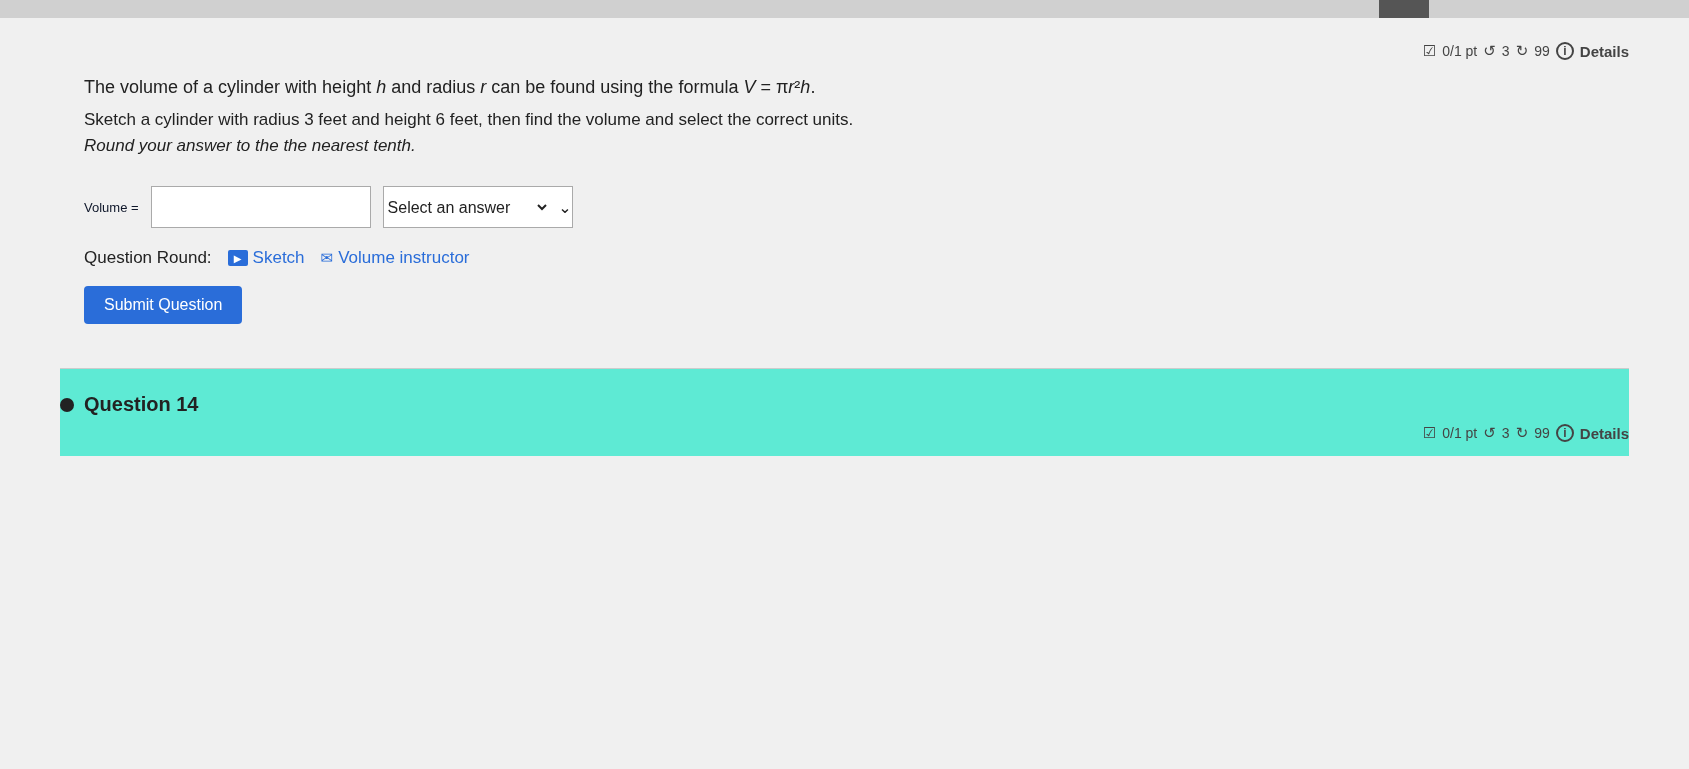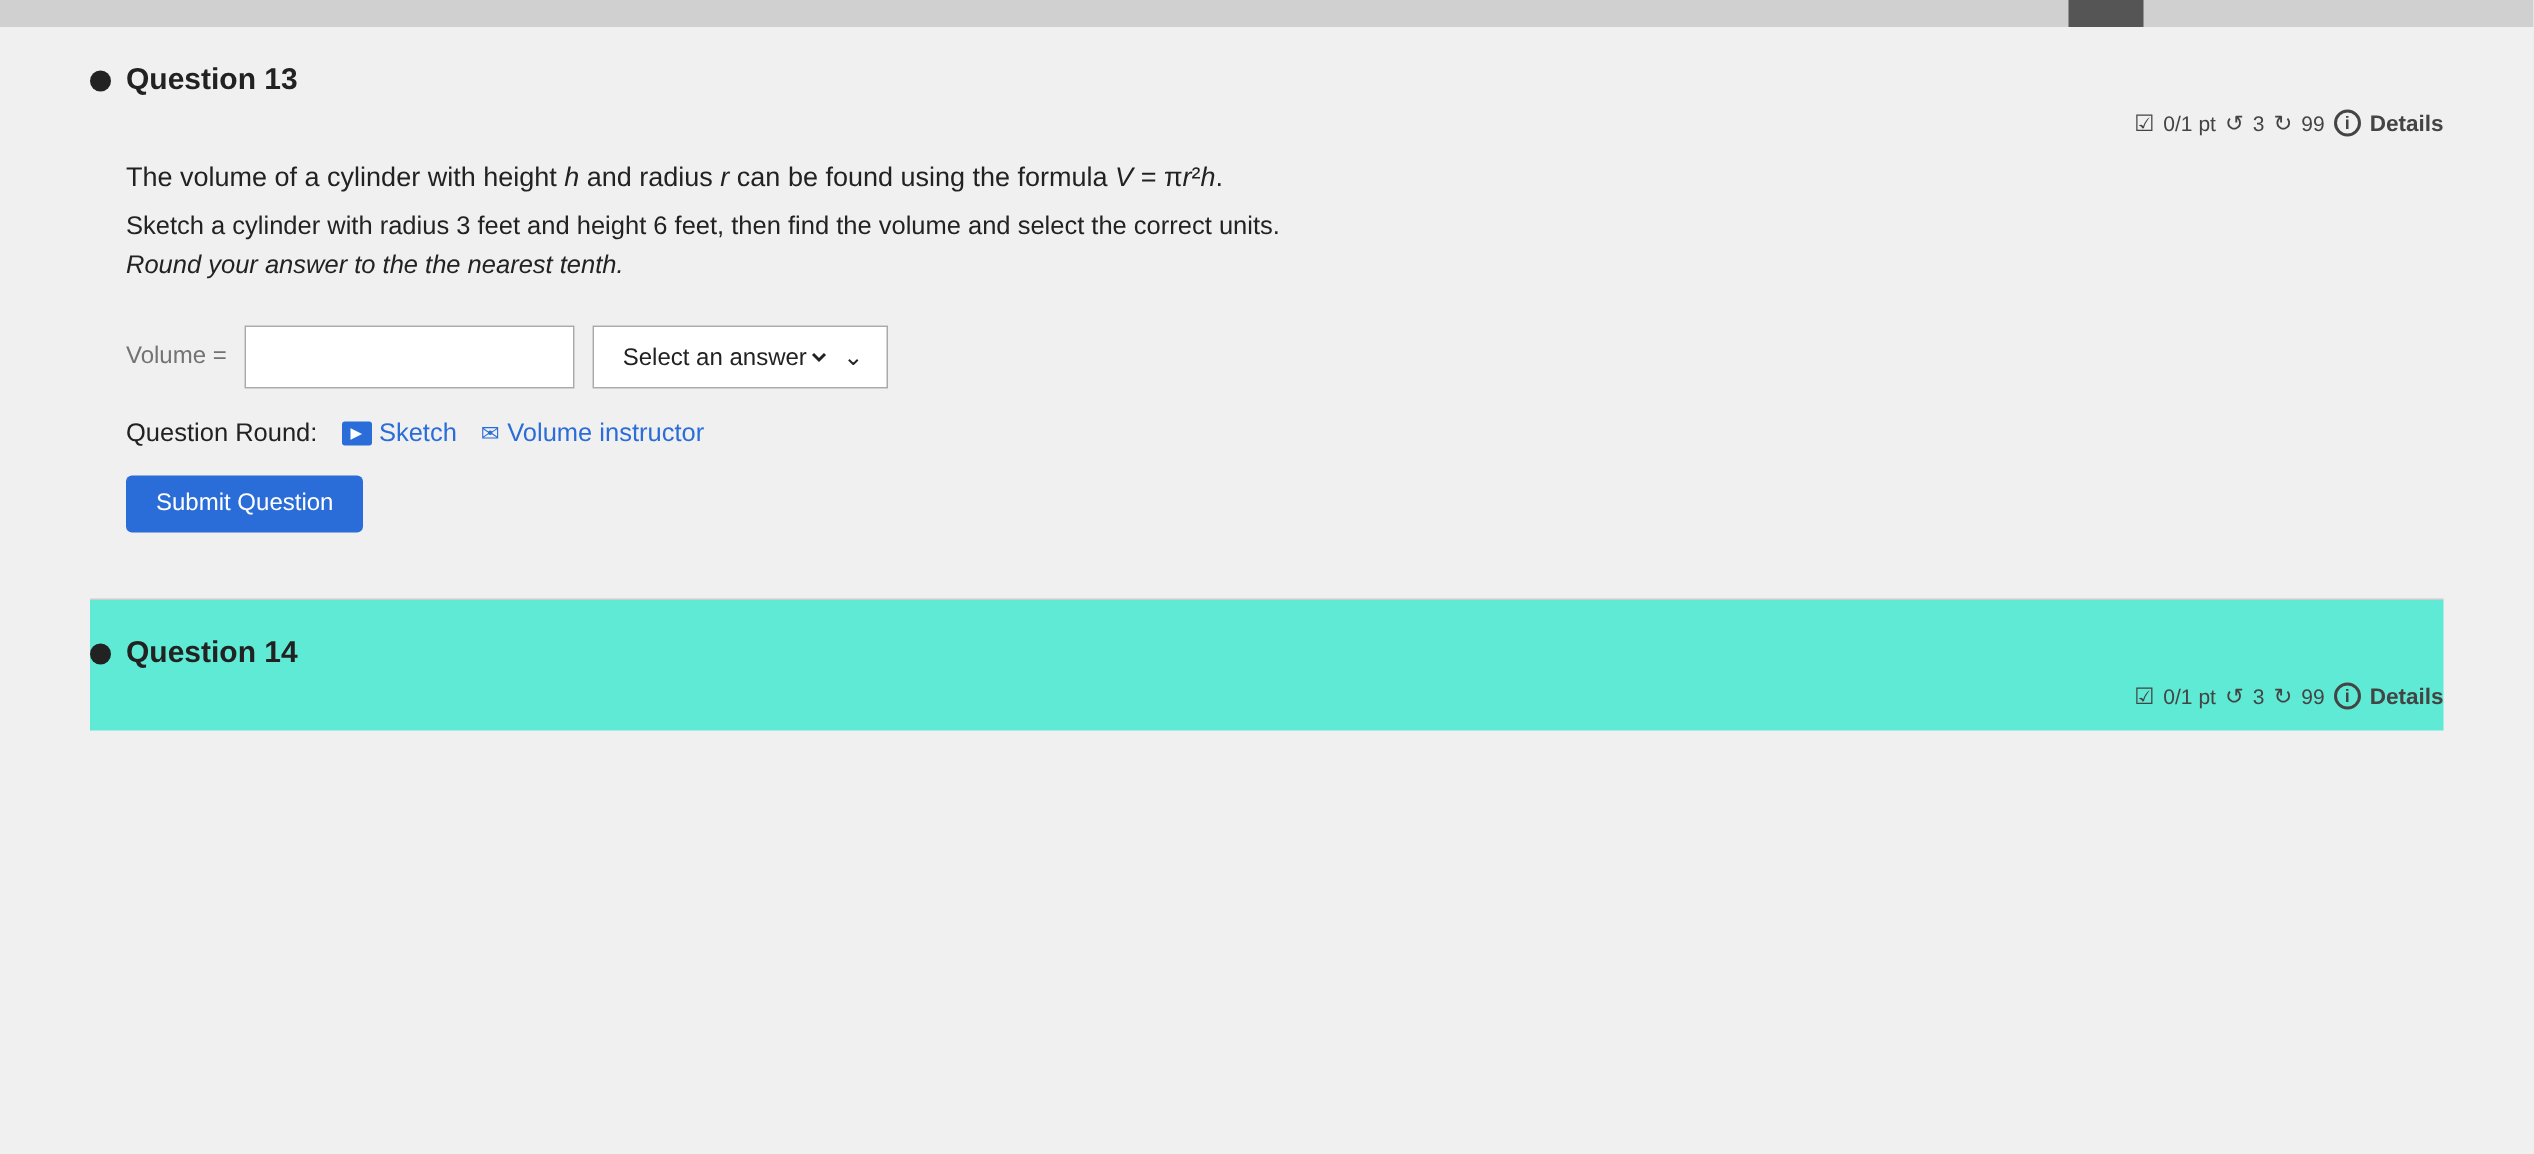--- a/index.html
+++ b/index.html
@@ -90,38 +90,38 @@
       font-style: italic;
     }
     .answer-row {
       display: flex;
       align-items: center;
       gap: 12px;
       margin-left: 24px;
       margin-bottom: 20px;
     }
     .volume-label {
-      font-size: 16px;
-      color: #737373;
+      font-size: 13px;
+      color: #0f172a;
     }
     .volume-input {
       border: 1px solid #aaa;
       background: #fff;
       width: 220px;
       height: 42px;
       font-size: 16px;
       padding: 0 8px;
       outline: none;
     }
     .select-answer {
       border: 1px solid #aaa;
       background: #fff;
       height: 42px;
       font-size: 16px;
-      padding: 0 15px;
+      padding: 0 0;
       cursor: pointer;
       display: flex;
       align-items: center;
       gap: 8px;
       min-width: 190px;
       color: #222;
     }
     .select-answer select {
       border: none;
       background: transparent;
@@ -210,24 +210,20 @@
 <body>
 
 <div class="page-wrapper">
   <div class="top-bar">
     <div class="top-bar-dark"></div>
   </div>
 
   <div class="main-content">
 
     <div class="question-block">
-      <div class="question-header">
-        <div class="question-dot"></div>
-        <span class="question-title">Question 13</span>
-      </div>
 
       <div class="question-meta">
         <span style="font-size:15px;">☑</span>
         <span>0/1 pt</span>
         <span style="font-size:15px;">↺</span>
         <span>3</span>
         <span style="font-size:15px;">↻</span>
         <span>99</span>
         <span class="meta-icon">i</span>
         <span style="font-weight:bold; font-size:15px;">Details</span>

